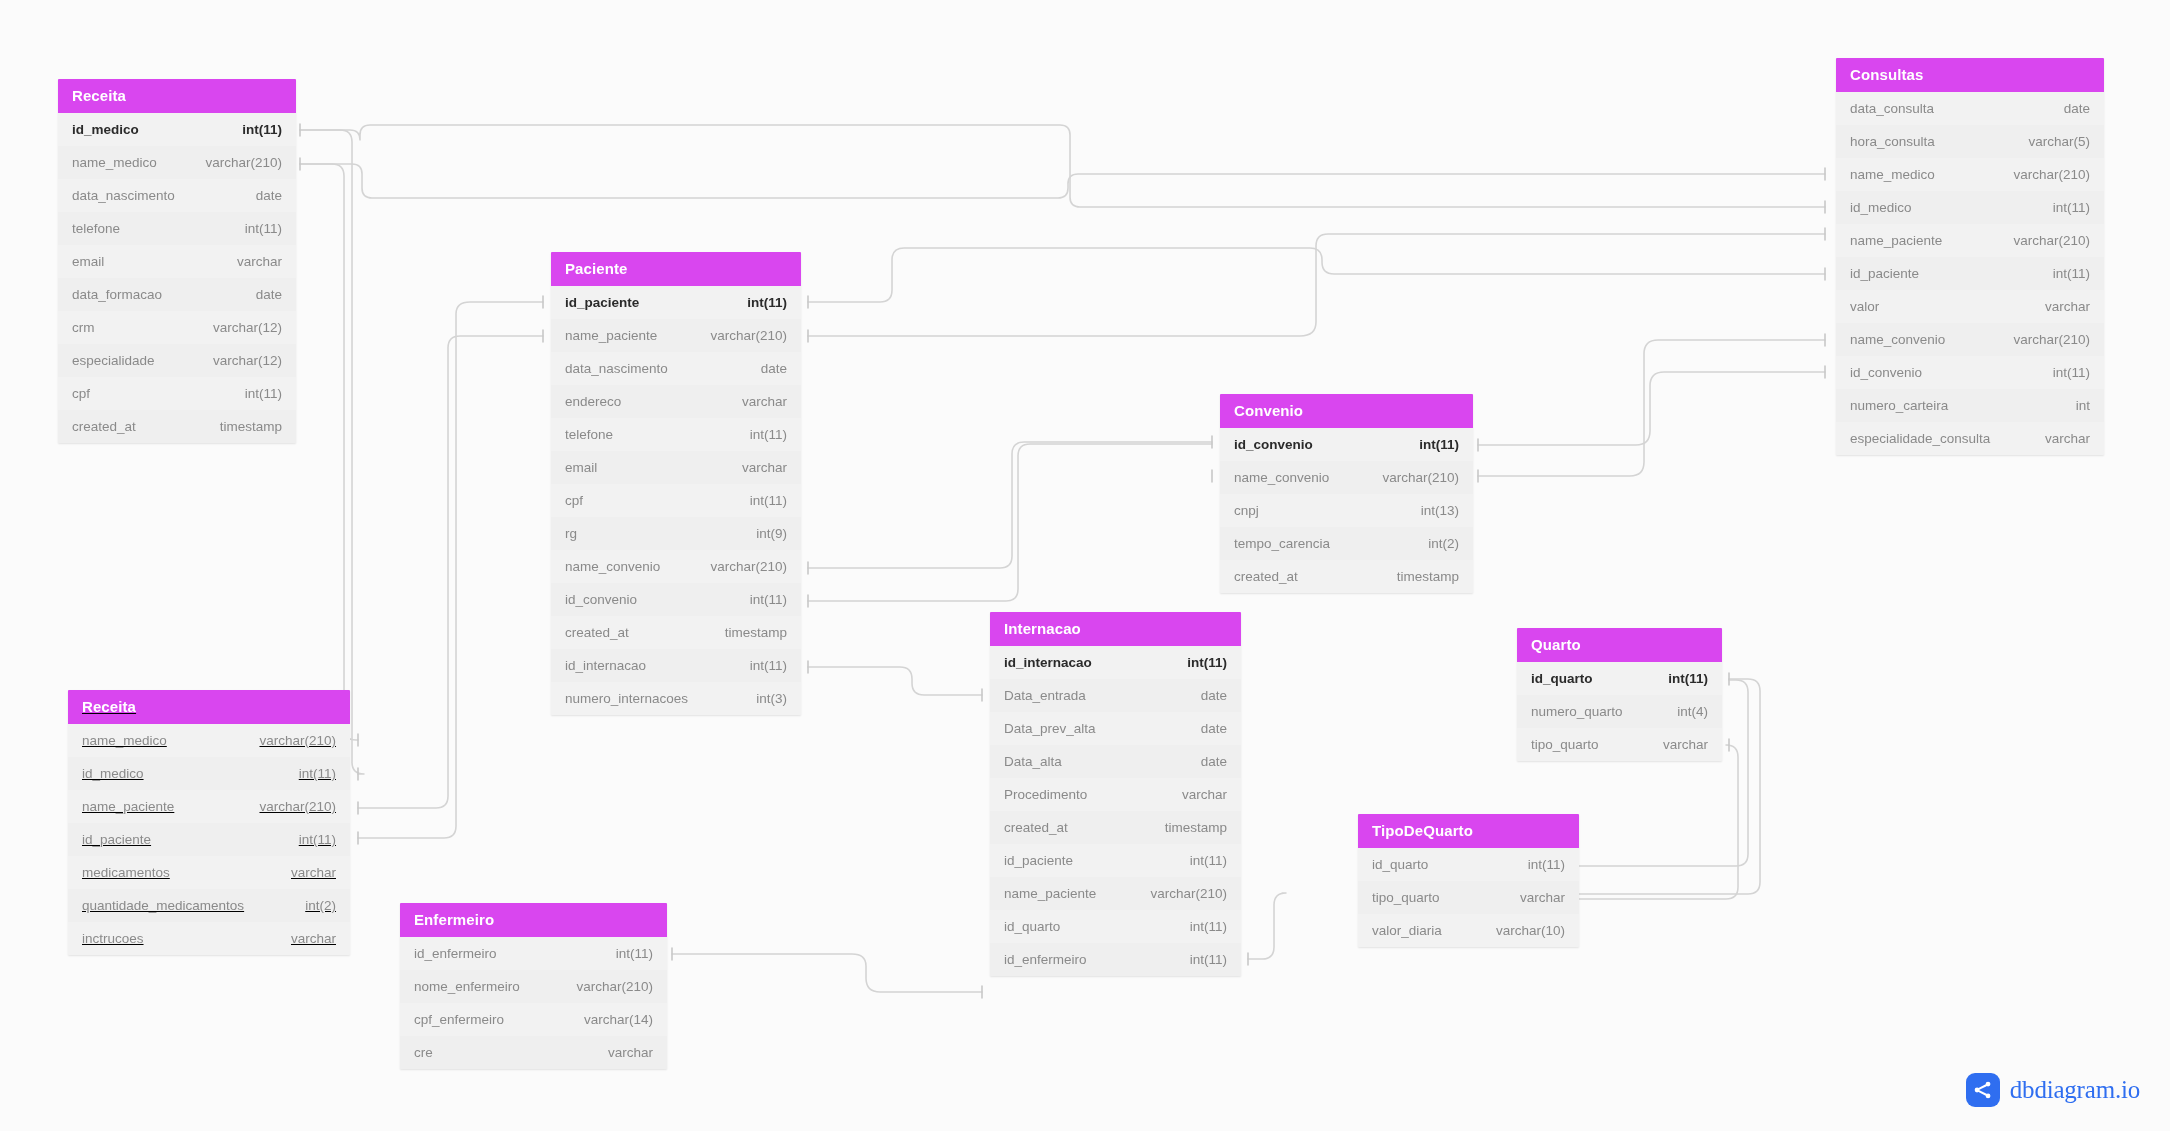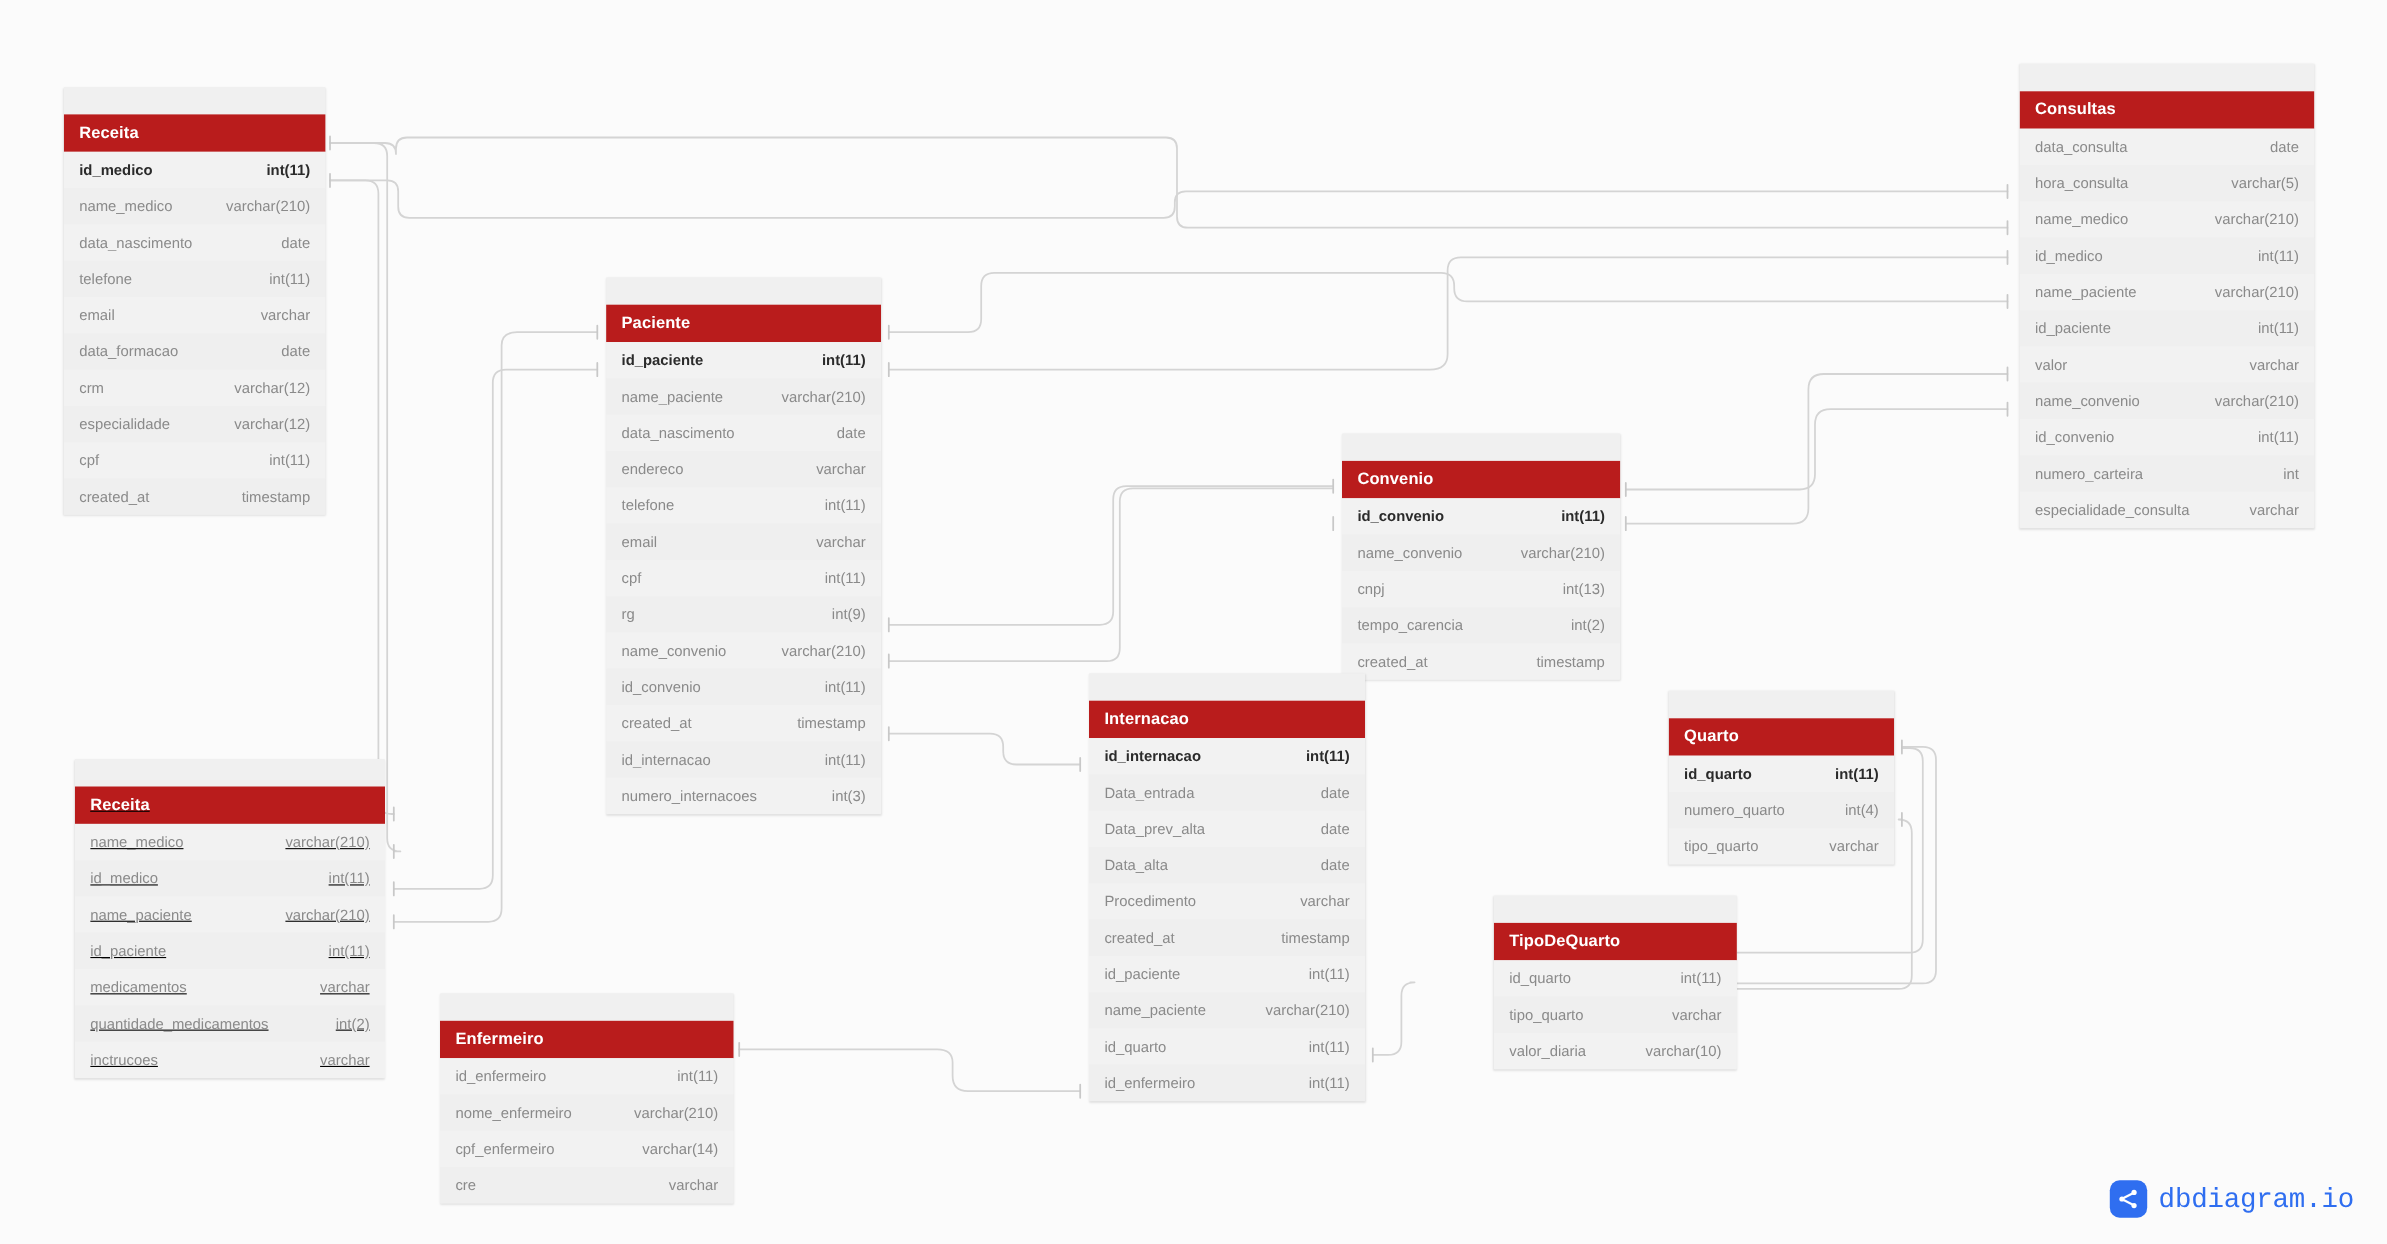--- a/index.html
+++ b/index.html
@@ -36,28 +36,27 @@
   
   .table-card {
     position: absolute;
     z-index: 2;
     background: #f0f0f0;
     box-shadow: 0 1px 2px rgba(0,0,0,0.10);
     border-radius: 1px;
     overflow: hidden;
   }
   .table-header {
-    background: #b91c1c;
+    background: #d946ef;
     color: #ffffff;
     font-size: 15px;
     font-weight: bold;
     letter-spacing: .1px;
     padding: 9px 14px 10px 14px;
     line-height: 1;
-    margin-top: 25px;
   }
   .table-body {
     padding: 0;
   }
   .field-row {
     display: flex;
     align-items: center;
     justify-content: space-between;
     height: 33px;
     padding: 0 14px;
@@ -101,21 +100,21 @@
     height: 34px;
     border-radius: 9px;
     background: #2f6ef0;
     display: flex;
     align-items: center;
     justify-content: center;
   }
   #watermark .logo-text {
     color: #2f6ef0;
     font-size: 25px;
-    font-family: Liberation Mono, monospace;
+    font-family: Liberation Serif, serif;
     letter-spacing: -0.2px;
   }
 </style>
 </head>
 <body>
 
 <div id="canvas">
 
   <svg id="edges" viewBox="0 0 2170 1131" xmlns="http://www.w3.org/2000/svg">
     <g fill="none" stroke="#d4d4d4" stroke-width="1.6" stroke-linecap="round" stroke-linejoin="round">

